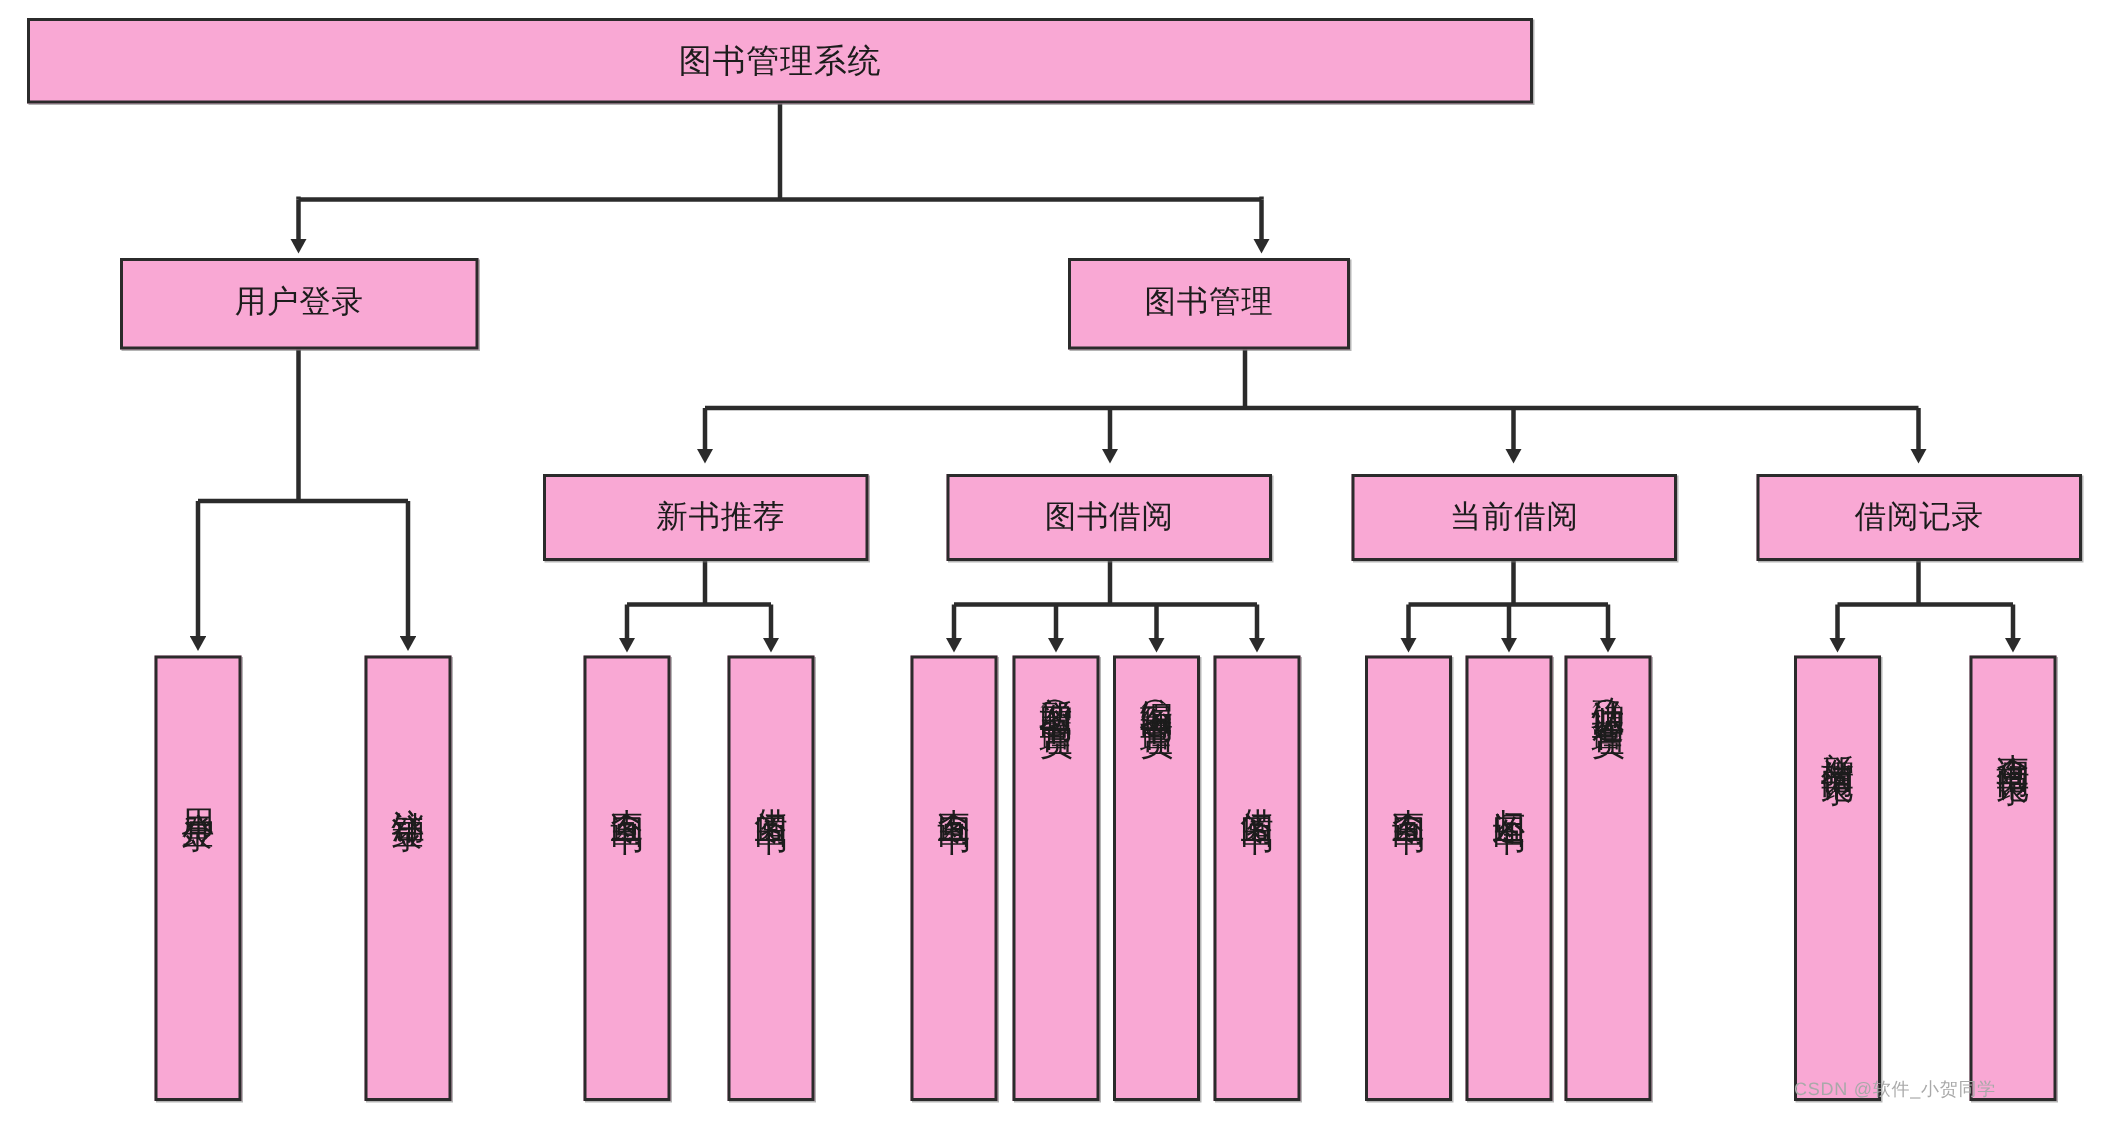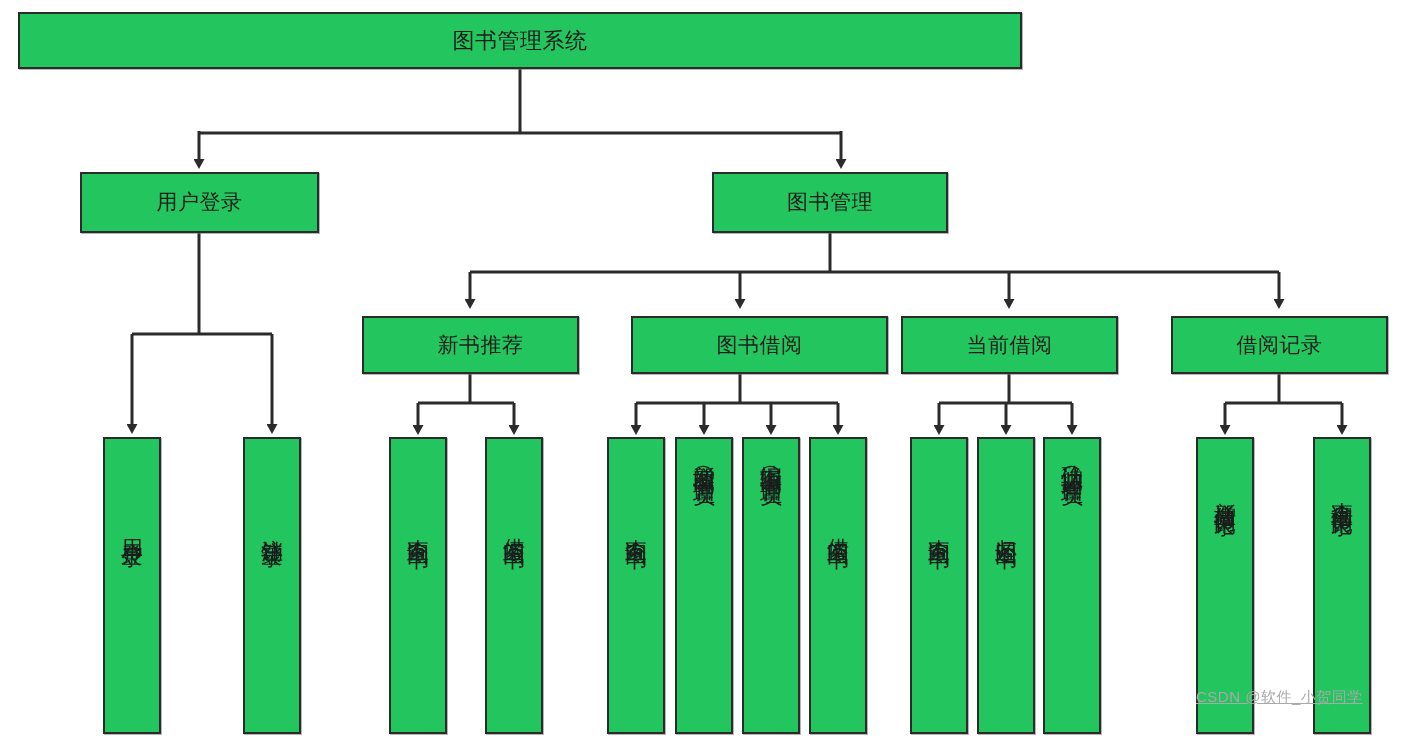--- a/index.html
+++ b/index.html
@@ -25,21 +25,21 @@
     position: absolute;
     left: 0;
     top: 0;
     width: 1405px;
     height: 747px;
     pointer-events: none;
   }
   .node {
     position: absolute;
     box-sizing: border-box;
-    background: #22c55e;
+    background: #f9a8d4;
     border: 2px solid #2b2b2b;
     box-shadow: 1px 1px 0 0 rgba(120,120,120,0.55);
     display: flex;
     align-items: center;
     justify-content: center;
   }
   .node .label {
     color: #1c1c1c;
     letter-spacing: 0.5px;
     line-height: 1.18;
@@ -61,27 +61,26 @@
     writing-mode: vertical-rl;
     text-orientation: upright;
     font-size: 22px;
     letter-spacing: 3px;
     line-height: 1;
     white-space: pre;
   }
   #watermark {
     position: absolute;
     left: 1196px;
-    top: 688px;
-    font-size: 15px;
+    top: 718px;
+    font-size: 12px;
     color: #a9a9a9;
     letter-spacing: 0.5px;
     white-space: nowrap;
     user-select: none;
-    text-decoration: underline;
   }
 </style>
 </head>
 <body>
 
 <div id="diagram-root">
 
   <svg id="wires" viewBox="0 0 1405 747">
     <defs>
       <marker id="arrow" markerWidth="10" markerHeight="11" refX="1" refY="5.5" orient="auto" markerUnits="userSpaceOnUse">
@@ -134,28 +133,28 @@
     </g>
   </svg>
 
   <div class="node root horiz" style="left:18px; top:12px; width:1004px; height:57px;">
     <span class="label">图书管理系统</span>
   </div>
 
   <div class="node horiz" style="left:80px; top:172px; width:239px; height:61px;">
     <span class="label">用户登录</span>
   </div>
-  <div class="node horiz" style="left:712px; top:172px; width:236px; height:61px;">
+  <div class="node horiz" style="left:712px; top:172px; width:188px; height:61px;">
     <span class="label">图书管理</span>
   </div>
 
   <div class="node horiz" style="left:362px; top:316px; width:217px; height:58px;padding-left:20px;">
     <span class="label">新书推荐</span>
   </div>
-  <div class="node horiz" style="left:631px; top:316px; width:257px; height:58px;">
+  <div class="node horiz" style="left:631px; top:316px; width:217px; height:58px;">
     <span class="label">图书借阅</span>
   </div>
   <div class="node horiz" style="left:1171px; top:316px; width:217px; height:58px;">
     <span class="label">借阅记录</span>
   </div>
   <div class="node horiz" style="left:901px; top:316px; width:217px; height:58px;">
     <span class="label">当前借阅</span>
   </div>
 
   <div class="node vert" style="left:103px; top:437px; width:58px; height:297px; padding-top:82px;">

